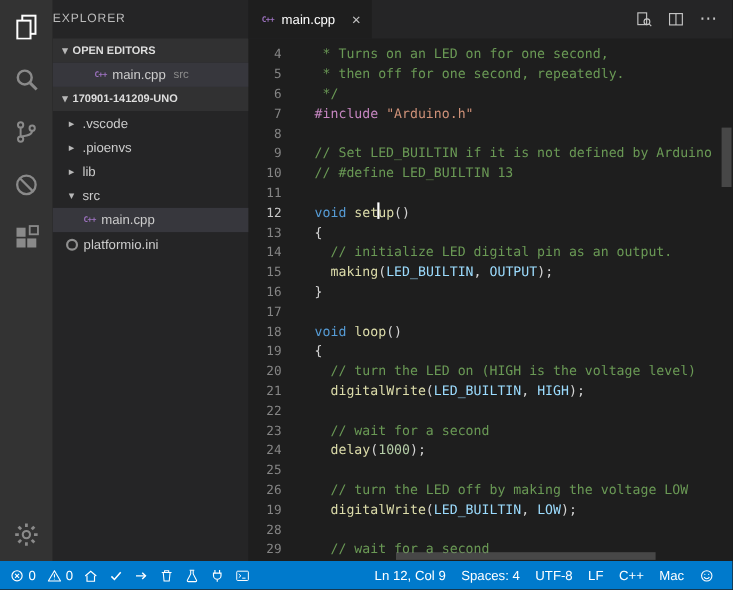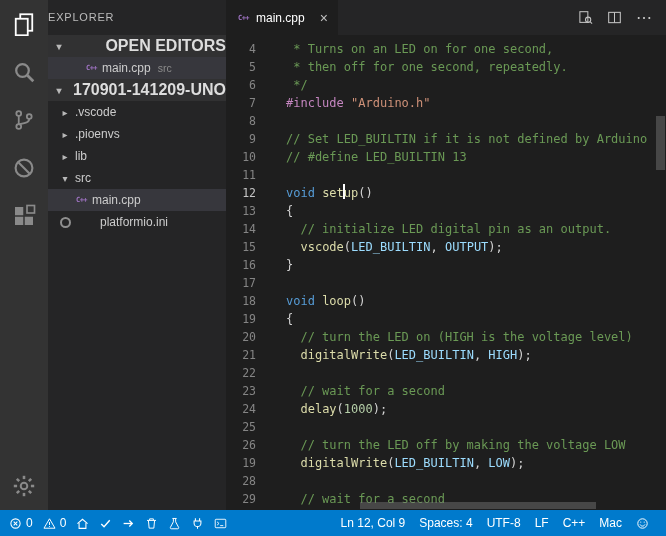--- a/index.html
+++ b/index.html
@@ -14,21 +14,21 @@
   
   .activitybar { width: 48px; background: #333333; display: flex; flex-direction: column; flex: none; }
   .ab-item { height: 48px; display: flex; align-items: center; justify-content: center; color: #8a8a8a; cursor: pointer; }
   .ab-item.active { color: #ffffff; }
   .ab-item svg { width: 24px; height: 24px; display: block; }
   .ab-spacer { flex: 1; }
 
   
   .sidebar { width: 178px; background: #252526; color: #cccccc; display: flex; flex-direction: column; font-size: 12px; flex: none; }
   .sidebar-title { height: 35px; line-height: 35px; font-size: 11px; color: #bbbbbb; letter-spacing: 0.8px; }
-  .section-header { height: 22px; display: flex; align-items: center; font-size: 16px; font-weight: 700; color: #dddddd; background: rgba(128,128,128,0.14); padding-left: 4px; cursor: pointer; justify-content: space-between; }
+  .section-header { height: 22px; display: flex; align-items: center; font-size: 10px; font-weight: 700; color: #dddddd; background: rgba(128,128,128,0.14); padding-left: 4px; cursor: pointer; }
   .chev { width: 14px; text-align: center; font-size: 10px; color: #b8b8b8; flex: none; }
   .chev-d::after { content: "▾"; }
   .chev-r::after { content: "▸"; }
   .row { height: 22px; display: flex; align-items: center; cursor: pointer; white-space: nowrap; }
   .row.selected { background: #37373d; }
   .row .label { margin-left: 3px; }
   .detail { margin-left: 7px; font-size: 10.5px; color: #8c8c8c; }
   .fi { width: 15px; height: 15px; display: inline-flex; align-items: center; justify-content: center; flex: none; font-family: "DejaVu Sans Mono", monospace; }
   .fi-cpp { color: #a074c4; font-size: 7px; font-weight: 700; letter-spacing: -0.5px; }
   .fi-cpp::after { content: "C++"; }
@@ -167,21 +167,21 @@
             <span class="label">lib</span>
           </div>
           <div class="row" style="padding-left: 10px;">
             <span class="chev chev-d"></span>
             <span class="label">src</span>
           </div>
           <div class="row selected" style="padding-left: 26px;">
             <span class="fi fi-cpp"></span>
             <span class="label">main.cpp</span>
           </div>
-          <div class="row" style="padding-left: 10px; gap: 24px;">
+          <div class="row" style="padding-left: 10px;">
             <span class="fi fi-ini"></span>
             <span class="label">platformio.ini</span>
           </div>
         </div>
     </div>
 
     <div class="editor-col">
       <div class="tabbar">
         <div class="tab">
           <span class="fi fi-cpp"></span>
@@ -251,21 +251,21 @@
           <div class="cl">
             <span class="ln">13</span>
             <span class="lc"><span class="tok-d">{</span></span>
           </div>
           <div class="cl">
             <span class="ln">14</span>
             <span class="lc"><span class="tok-c">  // initialize LED digital pin as an output.</span></span>
           </div>
           <div class="cl">
             <span class="ln">15</span>
-            <span class="lc"><span class="tok-d">  </span><span class="tok-f">vscode</span><span class="tok-d">(</span><span class="tok-v">LED_BUILTIN</span><span class="tok-d">, </span><span class="tok-v">OUTPUT</span><span class="tok-d">);</span></span>
+            <span class="lc"><span class="tok-d">  </span><span class="tok-f">making</span><span class="tok-d">(</span><span class="tok-v">LED_BUILTIN</span><span class="tok-d">, </span><span class="tok-v">OUTPUT</span><span class="tok-d">);</span></span>
           </div>
           <div class="cl">
             <span class="ln">16</span>
             <span class="lc"><span class="tok-d">}</span></span>
           </div>
           <div class="cl">
             <span class="ln">17</span>
             <span class="lc"></span>
           </div>
           <div class="cl">

